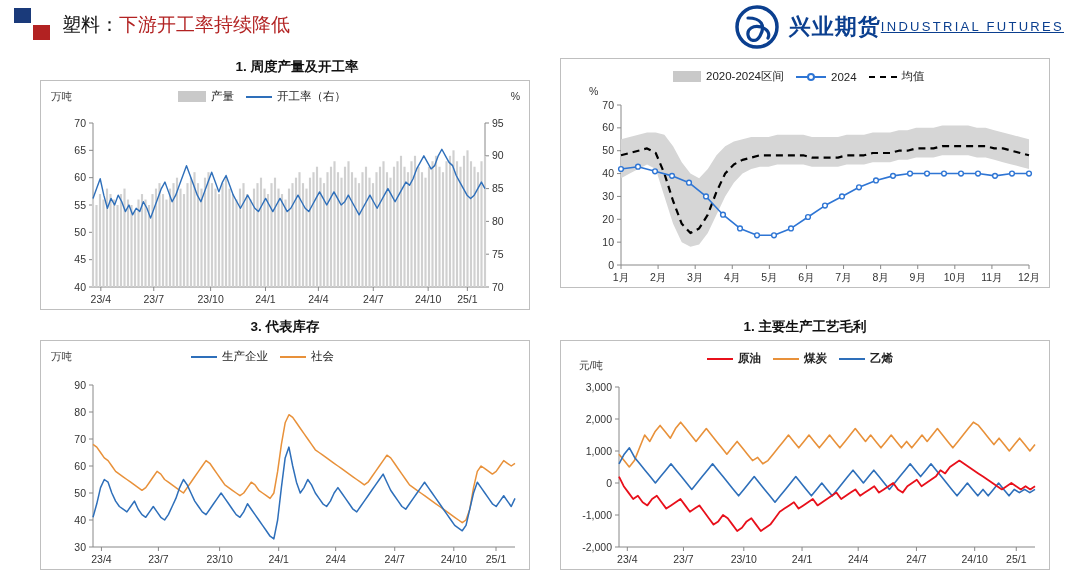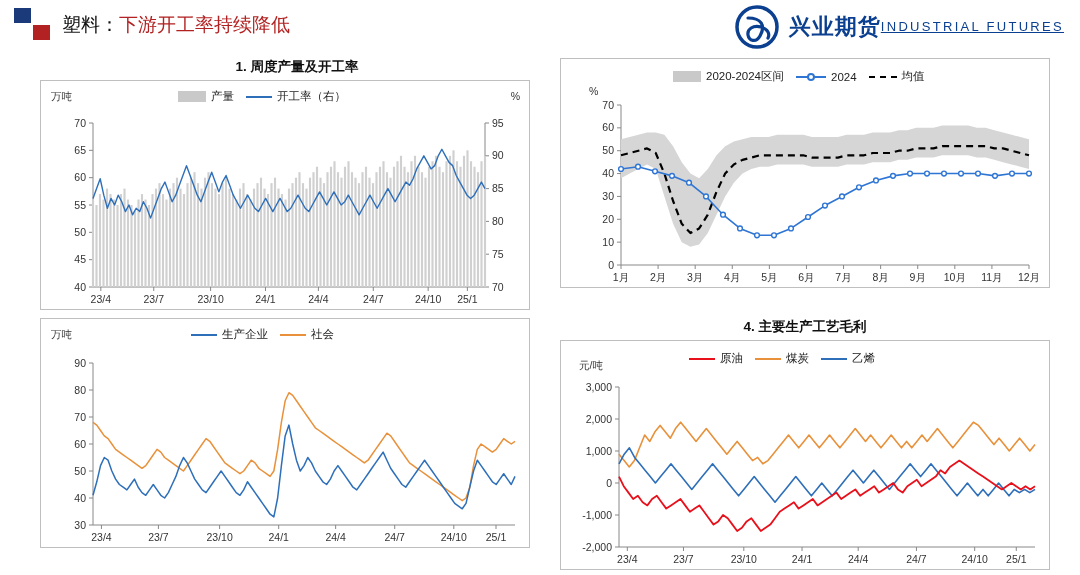--- a/index.html
+++ b/index.html
@@ -334,20 +334,21 @@
         <circle cx="400.00" cy="114.57" r="2.4" fill="#fff" stroke="#2e75d4" stroke-width="1.4"></circle>
         <circle cx="417.00" cy="114.57" r="2.4" fill="#fff" stroke="#2e75d4" stroke-width="1.4"></circle>
         <circle cx="434.00" cy="116.86" r="2.4" fill="#fff" stroke="#2e75d4" stroke-width="1.4"></circle>
         <circle cx="451.00" cy="114.57" r="2.4" fill="#fff" stroke="#2e75d4" stroke-width="1.4"></circle>
         <circle cx="468.00" cy="114.57" r="2.4" fill="#fff" stroke="#2e75d4" stroke-width="1.4"></circle>
       </svg>
   </div>
 </div>
 
 <div class="panel" style="left:40px;top:318px;width:490px;">
+  <div class="panel-title">3. 代表库存</div>
   <div class="plotbox" style="width:490px;height:230px;">
     <div class="axis-unit" style="left:10px;top:9px;">万吨</div>
     <div class="legend" style="left:150px;top:8px;">
       <div class="lg">
         <span class="swatch-line"></span>
         <span>生产企业</span>
       </div>
       <div class="lg">
         <span class="swatch-line" style="border-top-color:#e8913a;"></span>
         <span>社会</span>
@@ -386,24 +387,24 @@
         <text x="412.81" y="222" text-anchor="middle" font-size="10.5" fill="#333" font-family="&quot;Liberation Sans&quot;,&quot;DejaVu Sans&quot;,sans-serif">24/10</text>
         <line x1="455.01" y1="206" x2="455.01" y2="210" stroke="#888" stroke-width="1"></line>
         <text x="455.01" y="222" text-anchor="middle" font-size="10.5" fill="#333" font-family="&quot;Liberation Sans&quot;,&quot;DejaVu Sans&quot;,sans-serif">25/1</text>
         <path d="M52.00,103.40L55.77,106.10L59.54,111.50L63.30,116.90L67.07,119.60L70.84,125.00L74.61,130.40L78.38,133.10L82.14,135.80L85.91,138.50L89.68,141.20L93.45,143.90L97.21,146.60L100.98,149.30L104.75,146.60L108.52,141.20L112.29,135.80L116.05,130.40L119.82,133.10L123.59,138.50L127.36,141.20L131.13,143.90L134.89,146.60L138.66,149.30L142.43,152.00L146.20,146.60L149.96,141.20L153.73,135.80L157.50,130.40L161.27,125.00L165.04,119.60L168.80,122.30L172.57,127.70L176.34,133.10L180.11,138.50L183.88,143.90L187.64,146.60L191.41,149.30L195.18,152.00L198.95,154.70L202.71,152.00L206.48,146.60L210.25,141.20L214.02,143.90L217.79,149.30L221.55,152.00L225.32,154.70L229.09,157.40L232.86,152.00L236.63,130.40L240.39,103.40L244.16,81.80L247.93,73.70L251.70,76.40L255.46,81.80L259.23,87.20L263.00,92.60L266.77,98.00L270.54,103.40L274.30,108.80L278.07,111.50L281.84,114.20L285.61,116.90L289.38,119.60L293.14,122.30L296.91,125.00L300.68,127.70L304.45,130.40L308.21,133.10L311.98,135.80L315.75,138.50L319.52,141.20L323.29,143.90L327.05,141.20L330.82,135.80L334.59,130.40L338.36,125.00L342.13,119.60L345.89,114.20L349.66,116.90L353.43,122.30L357.20,127.70L360.96,133.10L364.73,138.50L368.50,143.90L372.27,146.60L376.04,149.30L379.80,152.00L383.57,154.70L387.34,157.40L391.11,160.10L394.88,162.80L398.64,165.50L402.41,168.20L406.18,170.90L409.95,173.60L413.71,176.30L417.48,179.00L421.25,181.70L425.02,179.00L428.79,168.20L432.55,146.60L436.32,130.40L440.09,125.00L443.86,127.70L447.63,130.40L451.39,133.10L455.16,130.40L458.93,125.00L462.70,119.60L466.46,122.30L470.23,125.00L474.00,122.30" fill="none" stroke="#e8913a" stroke-width="1.5" stroke-linejoin="round"></path>
         <path d="M52.00,176.30L55.77,162.80L59.54,146.60L63.30,138.50L67.07,141.20L70.84,152.00L74.61,160.10L78.38,165.50L82.14,168.20L85.91,170.90L89.68,165.50L93.45,160.10L97.21,168.20L100.98,173.60L104.75,176.30L108.52,170.90L112.29,165.50L116.05,170.90L119.82,176.30L123.59,179.00L127.36,173.60L131.13,165.50L134.89,157.40L138.66,146.60L142.43,138.50L146.20,143.90L149.96,152.00L153.73,160.10L157.50,165.50L161.27,170.90L165.04,173.60L168.80,168.20L172.57,162.80L176.34,157.40L180.11,152.00L183.88,157.40L187.64,162.80L191.41,168.20L195.18,173.60L198.95,176.30L202.71,170.90L206.48,162.80L210.25,168.20L214.02,173.60L217.79,179.00L221.55,184.40L225.32,189.80L229.09,195.20L232.86,197.90L236.63,179.00L240.39,146.60L244.16,116.90L247.93,106.10L251.70,125.00L255.46,141.20L259.23,152.00L263.00,146.60L266.77,138.50L270.54,143.90L274.30,152.00L278.07,157.40L281.84,162.80L285.61,165.50L289.38,160.10L293.14,152.00L296.91,146.60L300.68,152.00L304.45,157.40L308.21,162.80L311.98,168.20L315.75,170.90L319.52,165.50L323.29,160.10L327.05,154.70L330.82,149.30L334.59,143.90L338.36,138.50L342.13,133.10L345.89,141.20L349.66,149.30L353.43,154.70L357.20,160.10L360.96,165.50L364.73,168.20L368.50,162.80L372.27,157.40L376.04,152.00L379.80,146.60L383.57,141.20L387.34,146.60L391.11,152.00L394.88,157.40L398.64,162.80L402.41,168.20L406.18,173.60L409.95,179.00L413.71,184.40L417.48,187.10L421.25,189.80L425.02,184.40L428.79,168.20L432.55,152.00L436.32,141.20L440.09,146.60L443.86,152.00L447.63,157.40L451.39,162.80L455.16,165.50L458.93,160.10L462.70,154.70L466.46,160.10L470.23,165.50L474.00,157.40" fill="none" stroke="#2e6fba" stroke-width="1.5" stroke-linejoin="round"></path>
       </svg>
   </div>
 </div>
 
 <div class="panel" style="left:560px;top:318px;width:490px;">
-  <div class="panel-title">4. 主要生产工艺毛利</div>
+  <div class="panel-title">1. 主要生产工艺毛利</div>
   <div class="plotbox" style="width:490px;height:230px;text-align:center;">
     <div class="axis-unit" style="left:18px;top:18px;">元/吨</div>
-    <div class="legend" style="left:128px;top:10px;">
+    <div class="legend" style="left:146px;top:10px;font-weight:bold;">
       <div class="lg">
         <span class="swatch-line" style="border-top-color:#e8101b;border-top-width:2.5px;"></span>
         <span>原油</span>
       </div>
       <div class="lg">
         <span class="swatch-line" style="border-top-color:#e8913a;border-top-width:2.5px;"></span>
         <span>煤炭</span>
       </div>
       <div class="lg">
         <span class="swatch-line" style="border-top-color:#2e6fba;border-top-width:2.5px;"></span>

